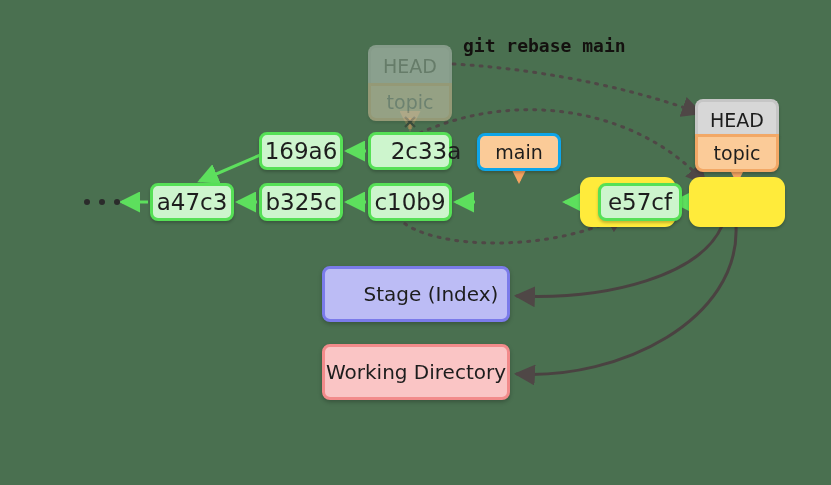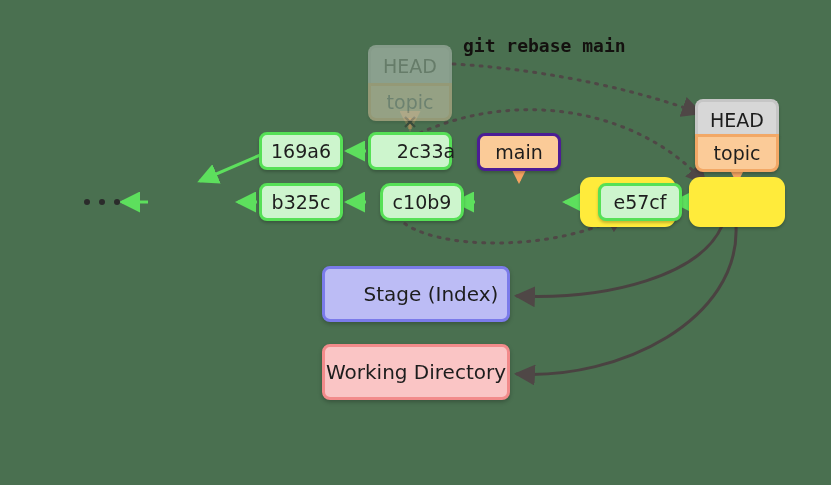--- a/index.html
+++ b/index.html
@@ -38,21 +38,21 @@
   }
 
   
   .commit {
     width: 84px;
     height: 38px;
     border-radius: 8px;
     background: #cdf5cd;
     border: 3px solid #56e056;
     color: #1d1d1d;
-    font-size: 19px;
+    font-size: 23px;
     box-shadow: 0 2px 3px rgba(0,0,0,0.22);
     z-index: 6;
   }
   
   .halo {
     position: absolute;
     border-radius: 11px;
     background: #ffeb3b;
     box-shadow: 0 2px 3px rgba(0,0,0,0.22);
     z-index: 5;
@@ -63,21 +63,21 @@
     width: 84px;
     height: 38px;
     border-radius: 8px;
     font-size: 19px;
     color: #1d1d1d;
     box-shadow: 0 2px 3px rgba(0,0,0,0.22);
     z-index: 6;
   }
   .ref-branch {
     background: #fbcb98;
-    border: 3px solid #4c1d95;
+    border: 3px solid #0ea5e9;
   }
   .ref-head {
     background: #d7d7d7;
     border: 3px solid #c6c6c6;
     border-bottom: none;
     border-radius: 8px 8px 0 0;
   }
   .ref-head-branch {
     background: #fbcb98;
     border: 3px solid #f2a866;
@@ -209,22 +209,23 @@
   <div>
     <div class="node reflabel ref-head" style="left:695px; top:99px;">HEAD</div>
     <div class="node reflabel ref-head-branch" style="left:695px; top:134px;">topic</div>
   </div>
 
   <div class="node reflabel ref-branch" style="left:477px; top:133px;">main</div>
 
   <div class="halo" style="left:580px; top:177px; width:96px; height:50px;"></div>
   <div class="halo" style="left:689px; top:177px; width:96px; height:50px;"></div>
 
+  <div class="node commit" style="left:150px; top:183px;">a47c3</div>
   <div class="node commit" style="left:259px; top:183px;">b325c</div>
-  <div class="node commit" style="left:380px; top:183px;border-radius:10px;">c10b9</div>
+  <div class="node commit" style="left:368px; top:183px;">c10b9</div>
   <div class="node commit" style="left:570px; top:183px;margin-left:28px;">e57cf</div>
   <div class="node commit" style="left:259px; top:132px;">169a6</div>
   <div class="node commit" style="left:368px; top:132px;padding-left:32px;">2c33a</div>
 
   <div class="node area area-stage" style="left:322px; top:266px;padding-left:30px;">Stage (Index)</div>
   <div class="node area area-work" style="left:322px; top:344px;">Working Directory</div>
 
 </div>
 
 </body></html>

